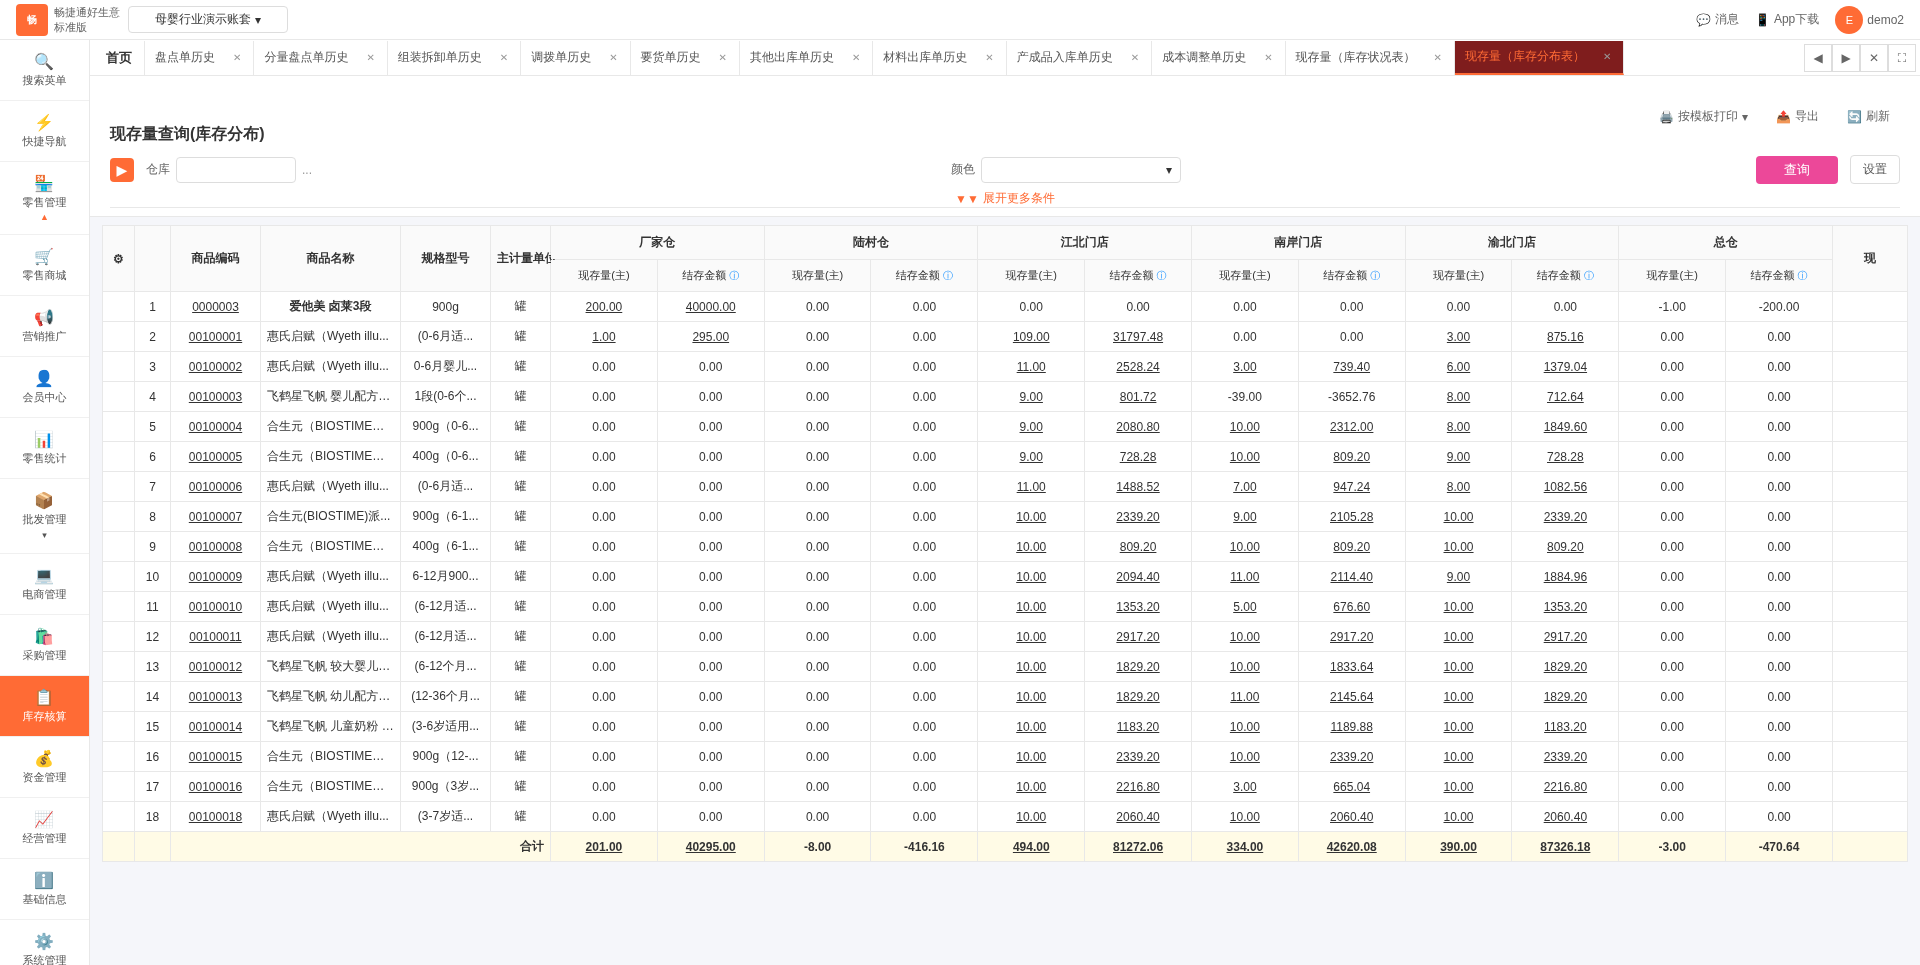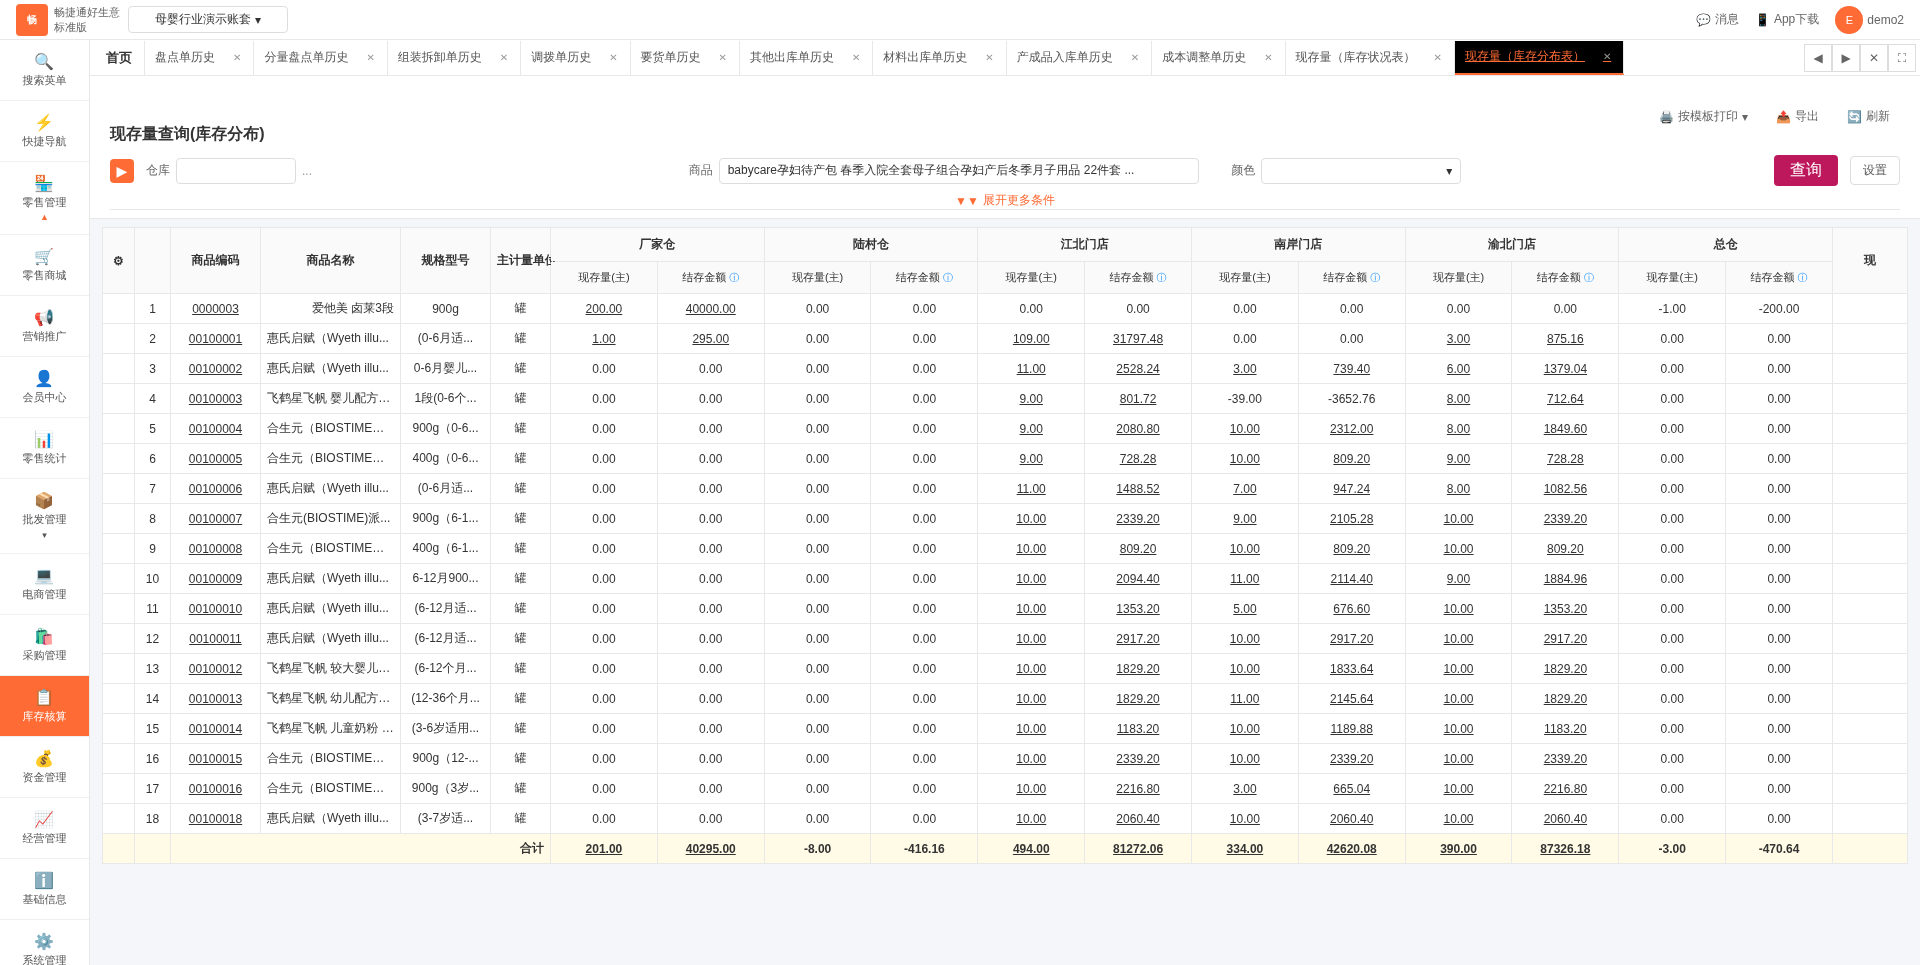--- a/index.html
+++ b/index.html
@@ -29,21 +29,21 @@
     .sidebar-item .s-icon { font-size: 16px; margin-bottom: 2px; }
     .sidebar-item .s-label { font-size: 11px; }
 
     
     .content-panel { flex: 1; display: flex; flex-direction: column; overflow: hidden; }
 
     
     .tab-bar { height: 36px; background: #fff; display: flex; align-items: center; border-bottom: 1px solid #e8e8e8; overflow-x: auto; flex-shrink: 0; padding: 0 4px; }
     .tab-bar::-webkit-scrollbar { height: 0; }
     .tab-item { display: flex; align-items: center; gap: 16px; padding: 0 10px; height: 34px; cursor: pointer; white-space: nowrap; font-size: 12px; color: #555; border-right: 1px solid #e8e8e8; flex-shrink: 0; transition: background 0.2s; }
-    .tab-item.active { background: #000000; color: #ff6b35; border-bottom: 2px solid #ff6b35; text-decoration: underline; }
+    .tab-item.active { background: #7f1d1d; color: #ff6b35; border-bottom: 2px solid #ff6b35; }
     .tab-home { padding: 0 12px; height: 34px; display: flex; align-items: center; cursor: pointer; color: #333; font-weight: bold; font-size: 13px; border-right: 1px solid #e8e8e8; }
     .tab-close { color: #999; font-size: 10px; cursor: pointer; padding: 2px; }
     .tab-nav-btns { display: flex; align-items: center; margin-left: auto; flex-shrink: 0; }
     .tab-nav-btn { width: 28px; height: 28px; display: flex; align-items: center; justify-content: center; cursor: pointer; color: #666; border: 1px solid #ddd; background: #fff; font-size: 12px; }
 
     
     .page-content { flex: 1; overflow: hidden; display: flex; flex-direction: column; padding: 0; background: #f5f6fa; }
 
     
     .page-header { background: #fff; padding: 12px 20px 8px; border-bottom: 1px solid #e8e8e8; flex-shrink: 0; }
@@ -54,21 +54,21 @@
 
     
     .filter-bar { background: #fff; padding: 8px 20px; border-bottom: 1px solid #e8e8e8; flex-shrink: 0; }
     .filter-row { display: flex; align-items: center; gap: 12px; }
     .filter-toggle { width: 24px; height: 24px; background: #ff6b35; border-radius: 4px; display: flex; align-items: center; justify-content: center; color: white; cursor: pointer; font-size: 14px; }
     .filter-field { display: flex; align-items: center; gap: 6px; flex: 1; }
     .filter-label { color: #666; white-space: nowrap; font-size: 12px; flex-shrink: 0; }
     .filter-input { flex: 1; padding: 5px 8px; border: 1px solid #ddd; border-radius: 4px; font-size: 12px; outline: none; }
     .filter-select { display: flex; align-items: center; padding: 5px 8px; border: 1px solid #ddd; border-radius: 4px; cursor: pointer; background: #fff; min-width: 80px; font-size: 12px; }
     .filter-product-input { flex: 2; padding: 5px 8px; border: 1px solid #ddd; border-radius: 4px; font-size: 12px; color: #333; background: #fff; }
-    .filter-btn-query { padding: 5px 16px; background: #be185d; border: none; color: white; border-radius: 4px; cursor: pointer; font-size: 16px; }
+    .filter-btn-query { padding: 5px 28px; background: #ec4899; border: none; color: white; border-radius: 4px; cursor: pointer; font-size: 13px; }
     .filter-btn-settings { padding: 5px 12px; background: #fff; border: 1px solid #ddd; color: #555; border-radius: 4px; cursor: pointer; font-size: 12px; }
     .expand-more { display: flex; align-items: center; gap: 4px; color: #ff6b35; cursor: pointer; font-size: 12px; justify-content: center; margin-top: 6px; }
 
     
     .table-wrapper { flex: 1; overflow: auto; padding: 8px 12px; }
     .data-table { width: 100%; border-collapse: collapse; background: #fff; font-size: 12px; table-layout: fixed; }
     .data-table th { background: #fafafa; border: 1px solid #e8e8e8; padding: 8px 6px; text-align: center; font-weight: 600; color: #333; white-space: nowrap; position: sticky; top: 0; z-index: 2; }
     .data-table td { border: 1px solid #e8e8e8; padding: 6px 6px; text-align: center; color: #333; white-space: nowrap; overflow: hidden; text-overflow: ellipsis; }
     .num-link { color: #1890ff; text-decoration: underline; cursor: pointer; }
     .num-red { color: #f5222d; }
@@ -268,24 +268,20 @@
             </div>
           </div>
 
           <div class="filter-bar" style="padding: 0; background: transparent;">
             <div class="filter-row">
               <div class="filter-toggle">▶</div>
               <div class="filter-field">
                 <span class="filter-label">仓库</span>
                 <input class="filter-input" style="max-width: 120px;" value="">
                 <span style="color:#999;">...</span>
-              </div>
-              <div class="filter-field">
-                <span class="filter-label">商品</span>
-                <input class="filter-product-input" style="max-width: 480px;" value="babycare孕妇待产包 春季入院全套母子组合孕妇产后冬季月子用品 22件套 ...">
               </div>
               <div class="filter-field">
                 <span class="filter-label">颜色</span>
                 <div class="filter-select" style="min-width:200px;">
                   <span></span>
                   <span style="margin-left:auto;">▾</span>
                 </div>
               </div>
               <button class="filter-btn-query">查询</button>
               <button class="filter-btn-settings">设置</button>
@@ -330,21 +326,21 @@
                 <th class="col-amt sub-header">结存金额 <span style="color:#1890ff;font-size:10px;">ⓘ</span></th>
                 <th class="col-num sub-header">现存量(主)</th>
                 <th class="col-amt sub-header">结存金额 <span style="color:#1890ff;font-size:10px;">ⓘ</span></th>
               </tr>
             </thead>
             <tbody id="table-body">
             <tr>
     <td></td>
     <td>1</td>
     <td class="num-link">0000003</td>
-    <td style="text-align:right;">爱他美 卤莱3段</td>
+    <td style="text-align:center;font-weight:bold;">爱他美 卤莱3段</td>
     <td>900g</td>
     <td>罐</td>
   <td class="num-link">200.00</td>
                   <td class="num-link">40000.00</td>
                   <td class="">0.00</td>
                   <td class="">0.00</td>
                   <td class="">0.00</td>
                   <td class="">0.00</td>
                   <td class="">0.00</td>
                   <td class="">0.00</td>

